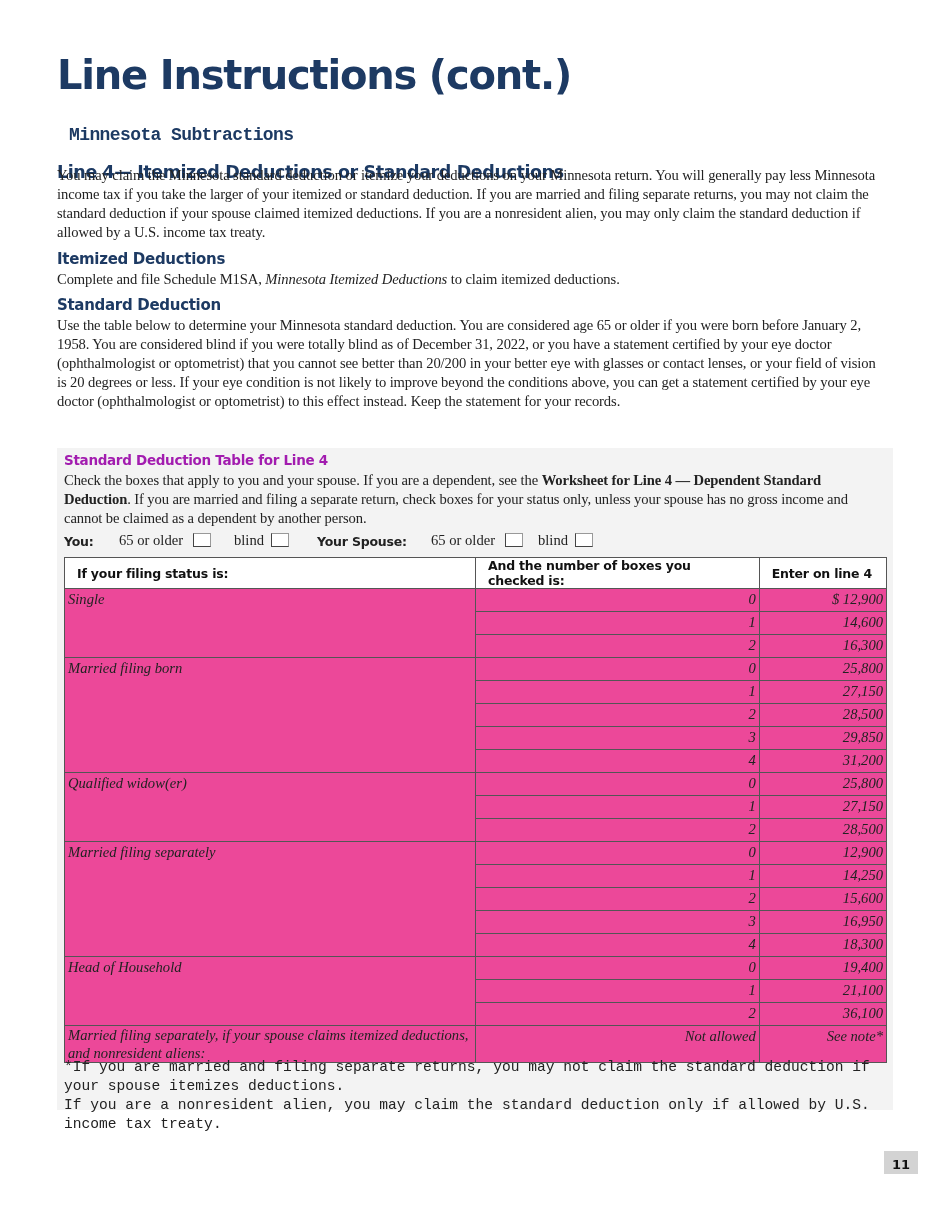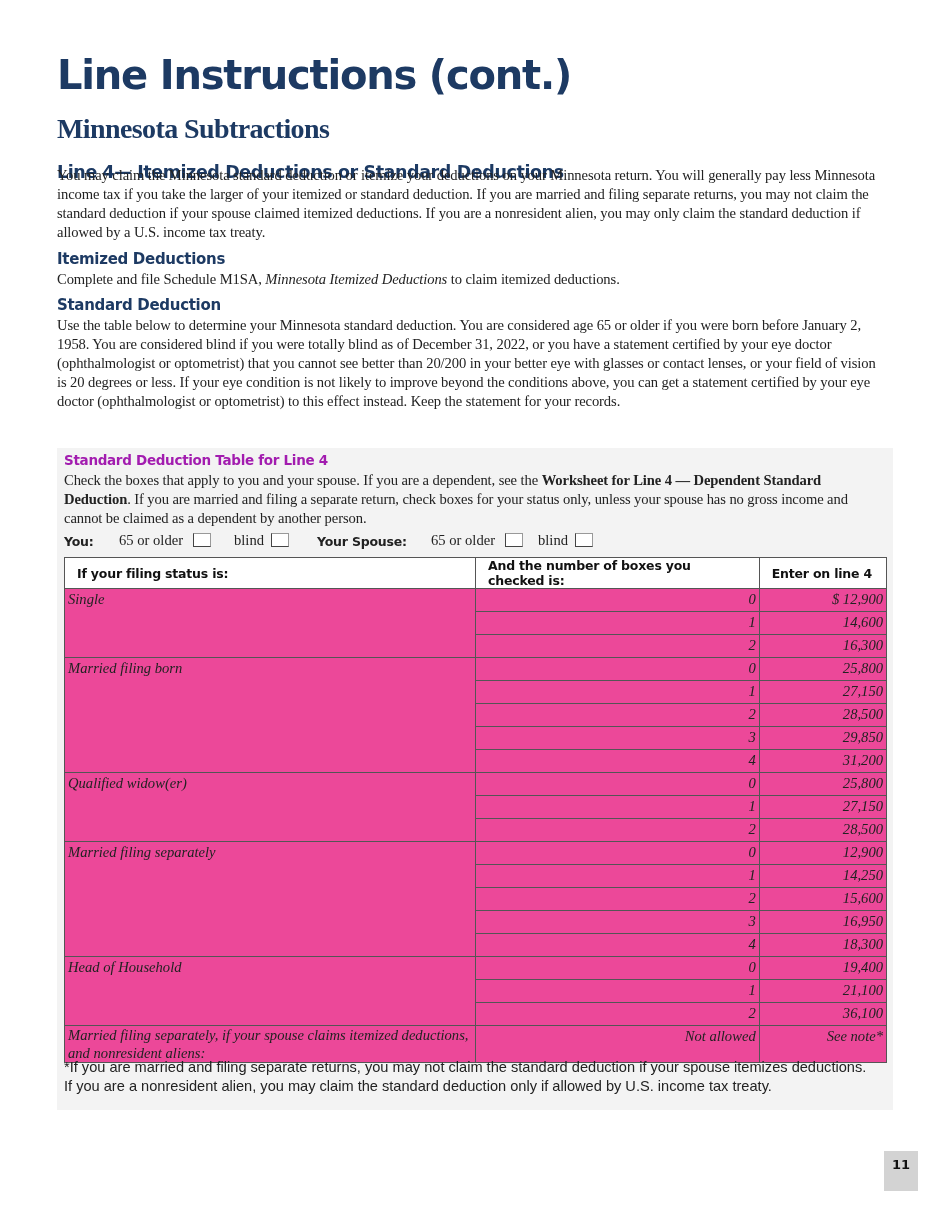--- a/index.html
+++ b/index.html
@@ -1,37 +1,37 @@
 <!DOCTYPE html>
 <html><head>
 <meta charset="utf-8">
 <style>
   html, body { margin:0; padding:0; background:#ffffff; }
   body { width:950px; height:1216px; position:relative; overflow:hidden; }
   .h1 { position:absolute; left:57px; top:52px; margin:0; font-family:"DejaVu Sans", sans-serif; font-weight:bold; font-size:40px; letter-spacing:-1.2px; color:#1d3a63; white-space:nowrap; }
-  .h2 { position:absolute; left:57px; top:113px; margin:0; font-family:Liberation Serif, serif; font-weight:bold; font-size:28px; letter-spacing:-0.6px; color:#1d3a63; white-space:nowrap; }
+  .h2 { position:absolute; left:57px; top:113px; margin:12px; font-family:Liberation Mono, monospace; font-weight:bold; font-size:18px; letter-spacing:-0.6px; color:#1d3a63; white-space:nowrap; }
   .h3 { position:absolute; left:57px; margin:0; font-family:"DejaVu Sans", sans-serif; font-weight:bold; font-size:17.5px; letter-spacing:-0.4px; color:#1d3a63; white-space:nowrap; }
   .h4 { position:absolute; left:57px; margin:0; font-family:"DejaVu Sans", sans-serif; font-weight:bold; font-size:15px; letter-spacing:-0.3px; color:#1d3a63; white-space:nowrap; }
   .body-text { position:absolute; left:57px; width:822px; margin:0; font-family:"Liberation Serif", serif; font-size:14.6px; line-height:19px; color:#222; letter-spacing:-0.1px; }
   .panel { position:absolute; left:57px; top:448px; width:836px; height:662px; background:#f3f3f3; }
   .panel-title { position:absolute; left:64px; top:452px; margin:0; font-family:"DejaVu Sans", sans-serif; font-weight:bold; font-size:13.5px; letter-spacing:-0.3px; color:#a21caf; white-space:nowrap; }
   .panel-text { position:absolute; left:64px; width:820px; margin:0; font-family:"Liberation Serif", serif; font-size:14.6px; line-height:19px; color:#222; letter-spacing:-0.1px; }
   .checks { position:absolute; left:64px; top:532px; height:20px; font-family:"Liberation Serif", serif; font-size:14.6px; color:#222; white-space:nowrap; }
   .checks span { position:absolute; top:0; }
   .lbl { font-family:"DejaVu Sans", sans-serif; font-weight:bold; font-size:12.5px; letter-spacing:-0.2px; top:2px !important; }
   .cb { position:absolute; top:0; width:18px; height:14px; border:1px solid #444; border-top-color:#999; border-right-color:#999; background:#fff; box-sizing:border-box; top:1px; }
   table.sd { position:absolute; left:64px; top:557px; width:823px; border-collapse:collapse; font-family:"Liberation Serif", serif; font-size:14.6px; color:#222; }
   table.sd th { font-family:"DejaVu Sans", sans-serif; font-weight:bold; font-size:12.5px; letter-spacing:-0.2px; text-align:left; height:22px; padding:0 12px; border:1px solid #555; background:#fff; color:#111; }
   table.sd td { border:1px solid #555; height:22px; padding:0 3px; vertical-align:top; line-height:20px; background:#ec4899;font-style:italic; }
   table.sd td.status { width:403px; text-align:left; }
   table.sd td.num { width:276px; text-align:right; }
   table.sd td.amt { width:120px; text-align:right; }
   table.sd tr.g-start td { border-top:1.5px solid #555; }
-  .footnote { position:absolute; left:64px; top:1058px; width:825px; margin:0; font-family:Liberation Sans, sans-serif; font-size:14.6px; line-height:19px; color:#222; }
-  .page-num { position:absolute; left:884px; top:1151px; width:34px; height:40px; background:#d3d3d3; font-family:"DejaVu Sans", sans-serif; font-weight:bold; font-size:13px; color:#111; text-align:center; line-height:28px; }
+  .footnote { position:absolute; left:64px; top:1058px; width:825px; margin:0; font-family:Liberation Mono, monospace; font-size:14.6px; line-height:19px; color:#222; }
+  .page-num { position:absolute; left:884px; top:1151px; width:34px; height:23px; background:#d3d3d3; font-family:"DejaVu Sans", sans-serif; font-weight:bold; font-size:13px; color:#111; text-align:center; line-height:28px; }
   i { font-style:italic; }
   b { font-weight:bold; }
 </style>
 </head>
 <body>
 
 <h1 class="h1">Line Instructions (cont.)</h1>
 <h2 class="h2">Minnesota Subtractions</h2>
 <h3 class="h3" style="top:162px">Line 4— Itemized Deductions or Standard Deductions</h3>
 <p class="body-text" style="top:166px">You may claim the Minnesota standard deduction or itemize your deductions on your Minnesota return. You will generally pay less Minnesota income tax if you take the larger of your itemized or standard deduction. If you are married and filing separate returns, you may not claim the standard deduction if your spouse claimed itemized deductions. If you are a nonresident alien, you may only claim the standard deduction if allowed by a U.S. income tax treaty.</p>

